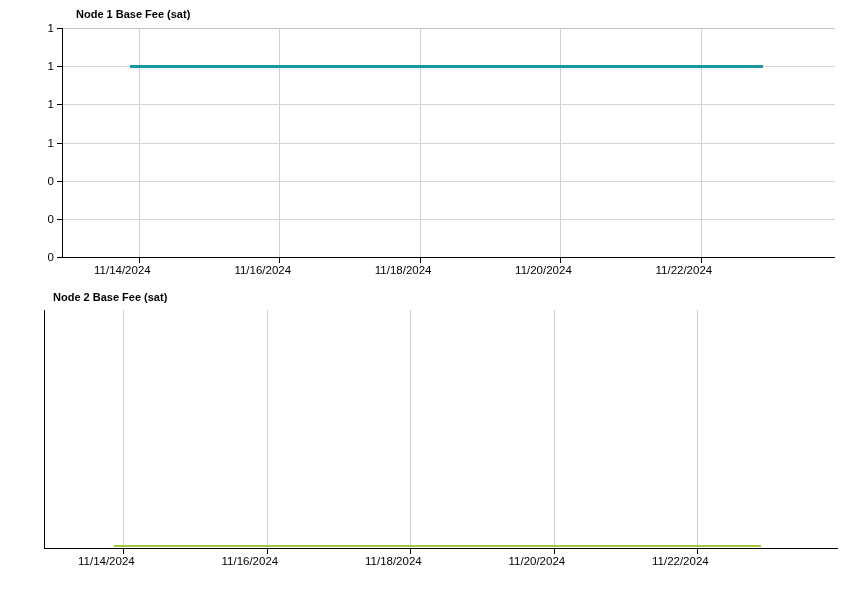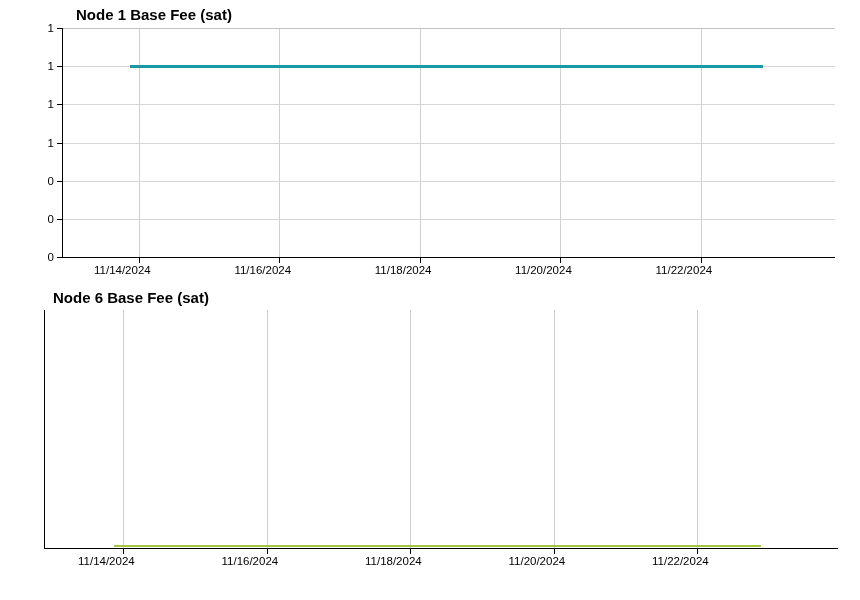--- a/index.html
+++ b/index.html
@@ -8,21 +8,21 @@
     position: relative;
     width: 860px;
     height: 600px;
     background: #ffffff;
     overflow: hidden;
     font-family: "Liberation Sans", sans-serif;
   }
   .chart-title {
     position: absolute;
     font-family: "Liberation Sans", sans-serif;
-    font-size: 15px;
+    font-size: 11px;
     font-weight: 700;
     color: #000000;
     line-height: 15px;
     white-space: nowrap;
   }
   #chart1-title { left: 76px; top: 7px; }
   #chart2-title { left: 53px; top: 290px; }
   .abs { position: absolute; }
   .tick-label {
     position: absolute;
@@ -78,21 +78,21 @@
         <div class="tick-label x-tick-label" style="left: 374.8px; top: 263px; width: 90px;">11/18/2024</div>
         <div class="abs" style="left: 560.1px; top: 258px; width: 1px; height: 5px; background: rgb(0, 0, 0);"></div>
         <div class="tick-label x-tick-label" style="left: 515.1px; top: 263px; width: 90px;">11/20/2024</div>
         <div class="abs" style="left: 700.5px; top: 258px; width: 1px; height: 5px; background: rgb(0, 0, 0);"></div>
         <div class="tick-label x-tick-label" style="left: 655.5px; top: 263px; width: 90px;">11/22/2024</div>
         <div class="abs" style="left: 130.227px; top: 64.6667px; width: 633.15px; height: 3px; background: rgb(24, 153, 163);"></div>
       </div>
   </section>
 
   <section>
-    <div id="chart2-title" class="chart-title">Node 6 Base Fee (sat)</div>
+    <div id="chart2-title" class="chart-title">Node 2 Base Fee (sat)</div>
     <div id="chart2-plot">
         <div class="abs" style="left: 123px; top: 310px; width: 1px; height: 238px; background: rgb(207, 207, 207);"></div>
         <div class="abs" style="left: 266.5px; top: 310px; width: 1px; height: 238px; background: rgb(207, 207, 207);"></div>
         <div class="abs" style="left: 410px; top: 310px; width: 1px; height: 238px; background: rgb(207, 207, 207);"></div>
         <div class="abs" style="left: 553.5px; top: 310px; width: 1px; height: 238px; background: rgb(207, 207, 207);"></div>
         <div class="abs" style="left: 697px; top: 310px; width: 1px; height: 238px; background: rgb(207, 207, 207);"></div>
         <div class="abs" style="left: 44px; top: 310px; width: 1px; height: 239px; background: rgb(0, 0, 0);"></div>
         <div class="abs" style="left: 44px; top: 548px; width: 794px; height: 1px; background: rgb(0, 0, 0);"></div>
         <div class="abs" style="left: 123px; top: 549px; width: 1px; height: 5px; background: rgb(0, 0, 0);"></div>
         <div class="tick-label x-tick-label" style="left: 78px; top: 554px; width: 90px;">11/14/2024</div>

